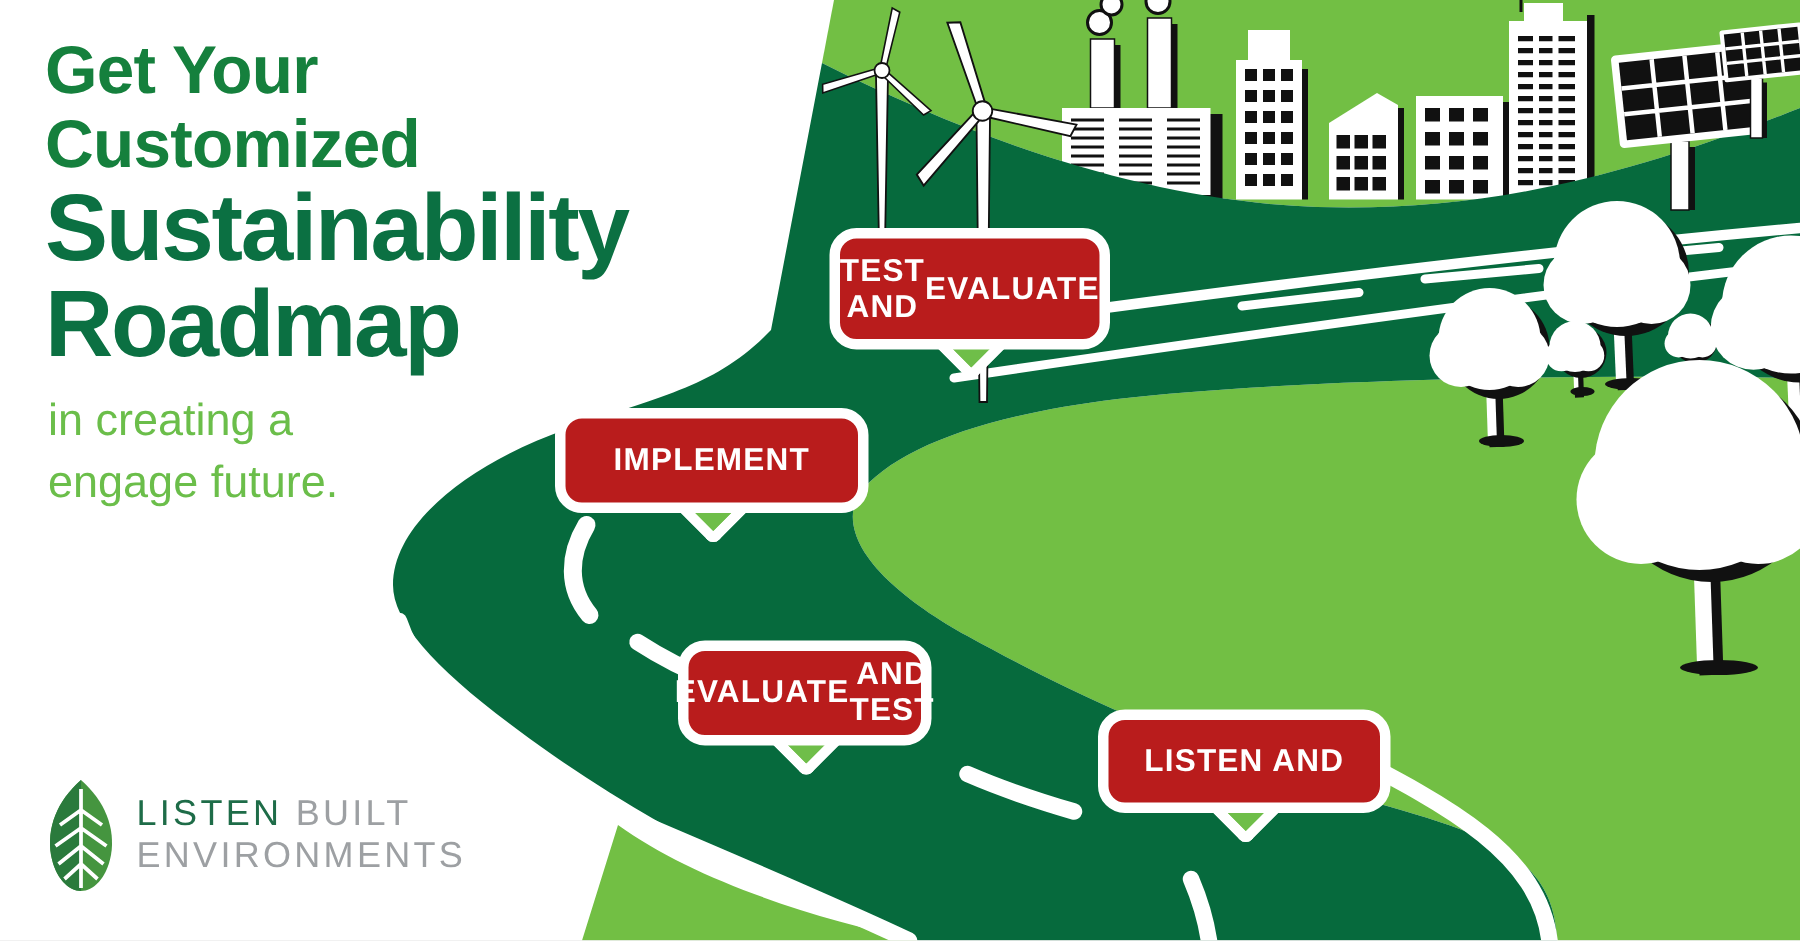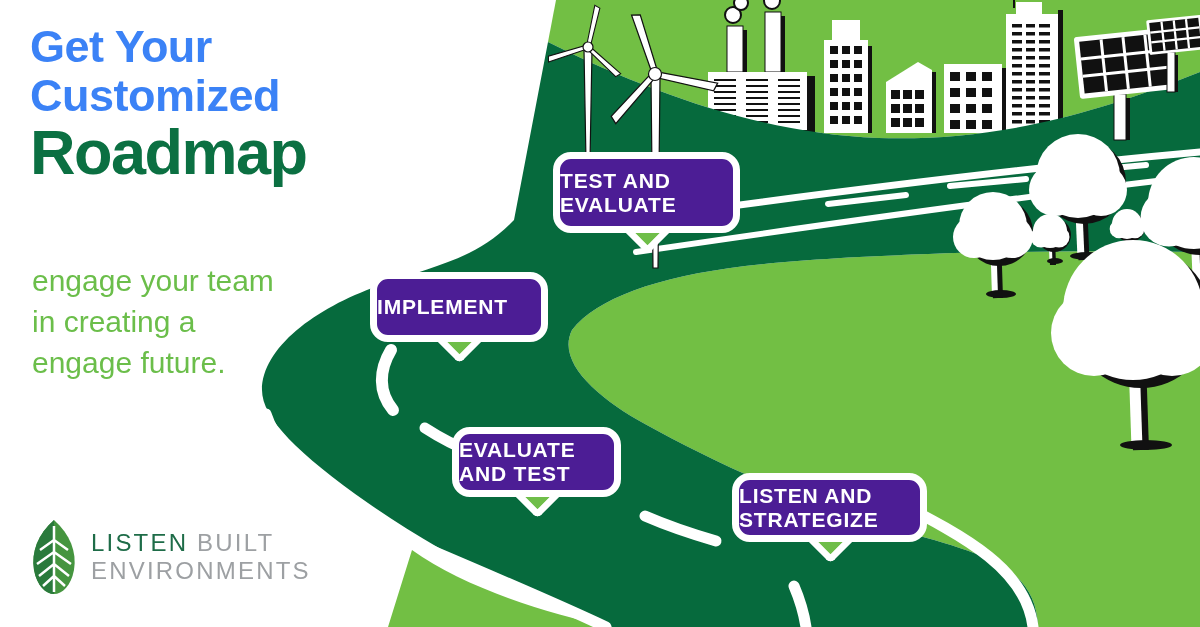--- a/index.html
+++ b/index.html
@@ -2,29 +2,29 @@
 <html><head>
 <meta charset="utf-8">
 <style>
   html,body{margin:0;padding:0;background:#e8e8e8;}
   .canvas{position:relative;width:1200px;height:627px;overflow:hidden;background:#ffffff;
           font-family:"Liberation Sans",sans-serif;}
   .scene{position:absolute;left:0;top:0;width:1200px;height:627px;display:block;}
 
   
   .headline{position:absolute;left:30px;top:22px;font-weight:bold;}
-  .hl-light{font-size:45px;line-height:49px;color:#3b82f6;letter-spacing:-0.5px;}
+  .hl-light{font-size:45px;line-height:49px;color:#15803d;letter-spacing:-0.5px;}
   .hl-dark{font-size:63px;line-height:64px;color:#0b7042;letter-spacing:-1.5px;}
   .subtitle{position:absolute;left:32px;top:260px;font-size:30px;line-height:41px;color:#6bbe4a;}
 
   
   .sign{position:absolute;}
   .sign-body{position:relative;z-index:2;width:100%;height:100%;box-sizing:border-box;
-             background:#4c1d95;border:7px solid #fff;border-radius:18px;
-             display:flex;flex-direction:column;align-items:flex-start;justify-content:center;
+             background:#b91c1c;border:7px solid #fff;border-radius:18px;
+             display:flex;flex-direction:row;align-items:center;justify-content:center;
              color:#fff;font-weight:bold;font-size:21px;line-height:24px;
              letter-spacing:.8px;text-align:center;}
   .sign-tail{position:absolute;z-index:1;left:50%;bottom:-15px;width:26px;height:26px;
              margin-left:-16px;background:#6fbe49;border-right:7px solid #fff;
              border-bottom:7px solid #fff;border-bottom-right-radius:6px;
              transform:rotate(45deg);}
 
   
   .logo{position:absolute;left:28px;top:518px;display:flex;align-items:center;gap:11px;}
   .logo-text{font-size:24px;line-height:28px;letter-spacing:2.2px;font-weight:normal;}
@@ -211,57 +211,56 @@
         <circle cx="1133" cy="310" r="70" fill="#fff"></circle>
         <circle cx="1094" cy="333" r="43" fill="#fff"></circle>
         <circle cx="1172" cy="333" r="43" fill="#fff"></circle>
       </g>
     </g>
   </svg>
 
   <div class="headline">
     <div class="hl-light">Get Your</div>
     <div class="hl-light">Customized</div>
+    <div class="hl-dark">Sustainability</div>
     <div class="hl-dark">Roadmap</div>
   </div>
 
   <div class="subtitle">
-    <div>engage your team</div>
     <div>in creating a</div>
     <div>engage future.</div>
   </div>
 
   <div class="sign" style="left:553px;top:152px;width:187px;height:81px">
     <div class="sign-tail"></div>
     <div class="sign-body">
       <div>TEST AND</div>
       <div>EVALUATE</div>
     </div>
   </div>
 
-  <div class="sign" style="left:370px;top:272px;width:178px;height:70px">
+  <div class="sign" style="left:370px;top:272px;width:209px;height:70px">
     <div class="sign-tail"></div>
     <div class="sign-body">
       <div>IMPLEMENT</div>
     </div>
   </div>
 
   <div class="sign" style="left:452px;top:427px;width:169px;height:70px">
     <div class="sign-tail"></div>
     <div class="sign-body">
       <div>EVALUATE</div>
       <div>AND TEST</div>
     </div>
   </div>
 
   <div class="sign" style="left:732px;top:473px;width:195px;height:69px">
     <div class="sign-tail"></div>
     <div class="sign-body">
       <div>LISTEN AND</div>
-      <div>STRATEGIZE</div>
     </div>
   </div>
 
   <div class="logo">
     <svg width="52" height="78" viewBox="0 0 52 78">
       <path d="M26,2 C10,16 3,34 6,52 C9,68 18,76 26,76 C34,76 43,68 46,52 C49,34 42,16 26,2 Z" fill="#45953f"></path>
       <path d="M26,2 C10,16 3,34 6,52 C9,68 18,76 26,76 L26,2 Z" fill="#2a7a3c"></path>
       <path d="M26,8 L26,74 M26,22 L12,32 M26,34 L9,46 M26,46 L11,58 M26,58 L15,68
                M26,22 L40,32 M26,34 L43,46 M26,46 L41,58 M26,58 L37,68" stroke="#fff" stroke-width="2.5" fill="none"></path>
     </svg>

